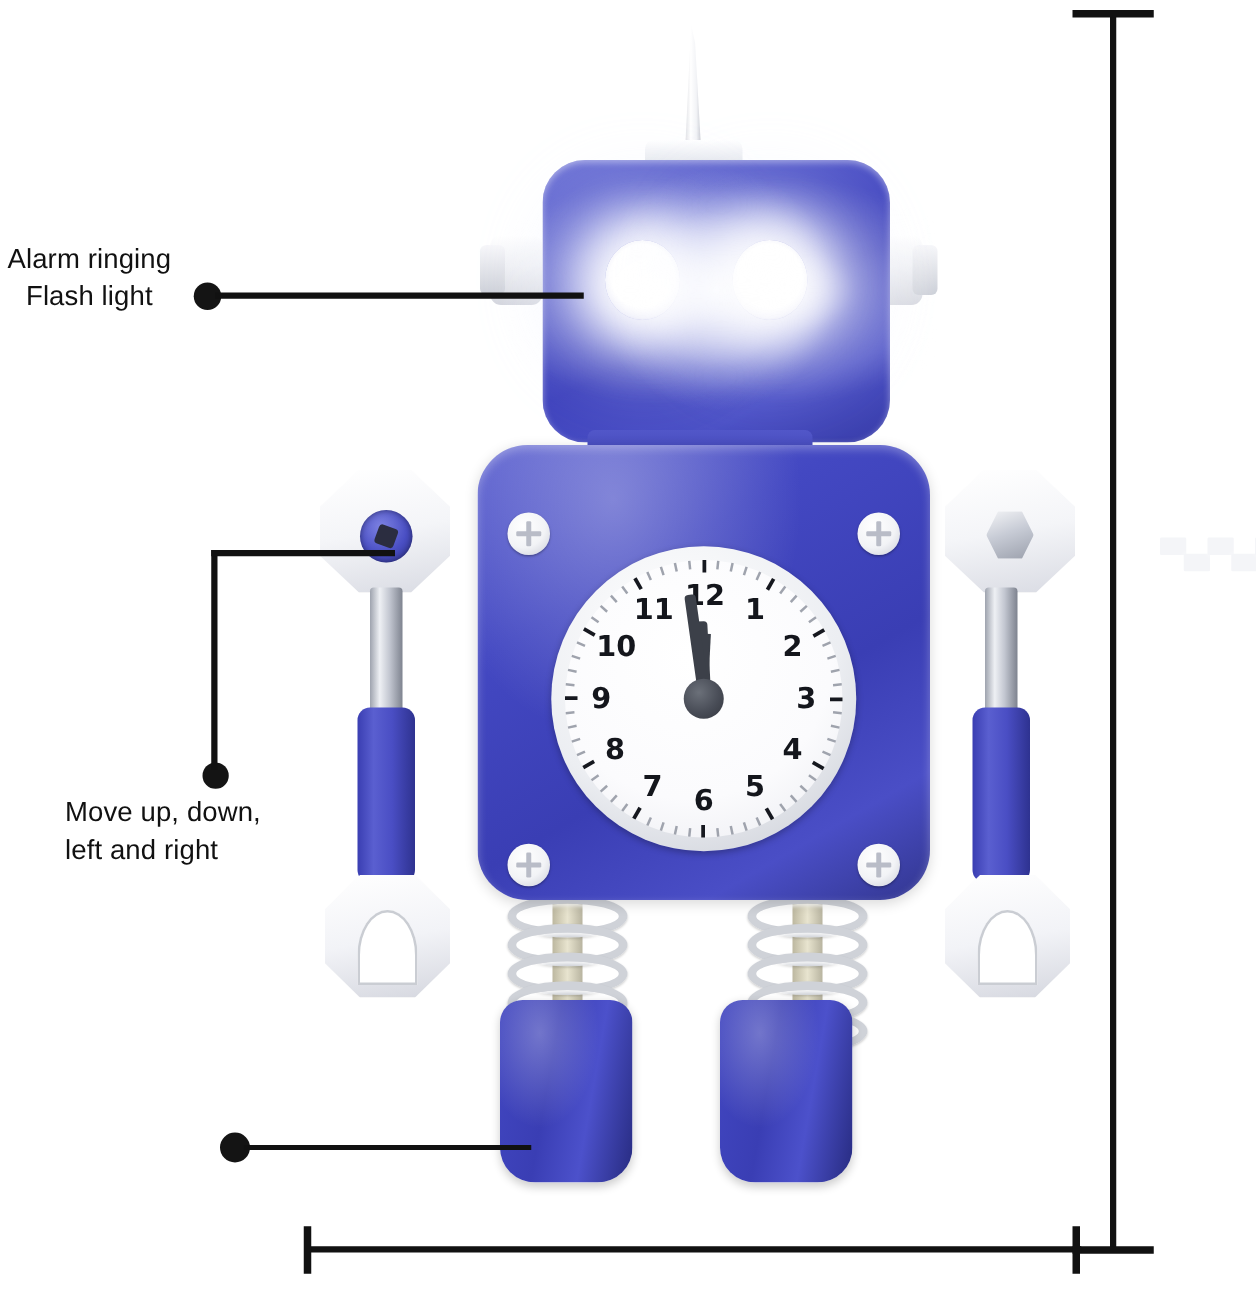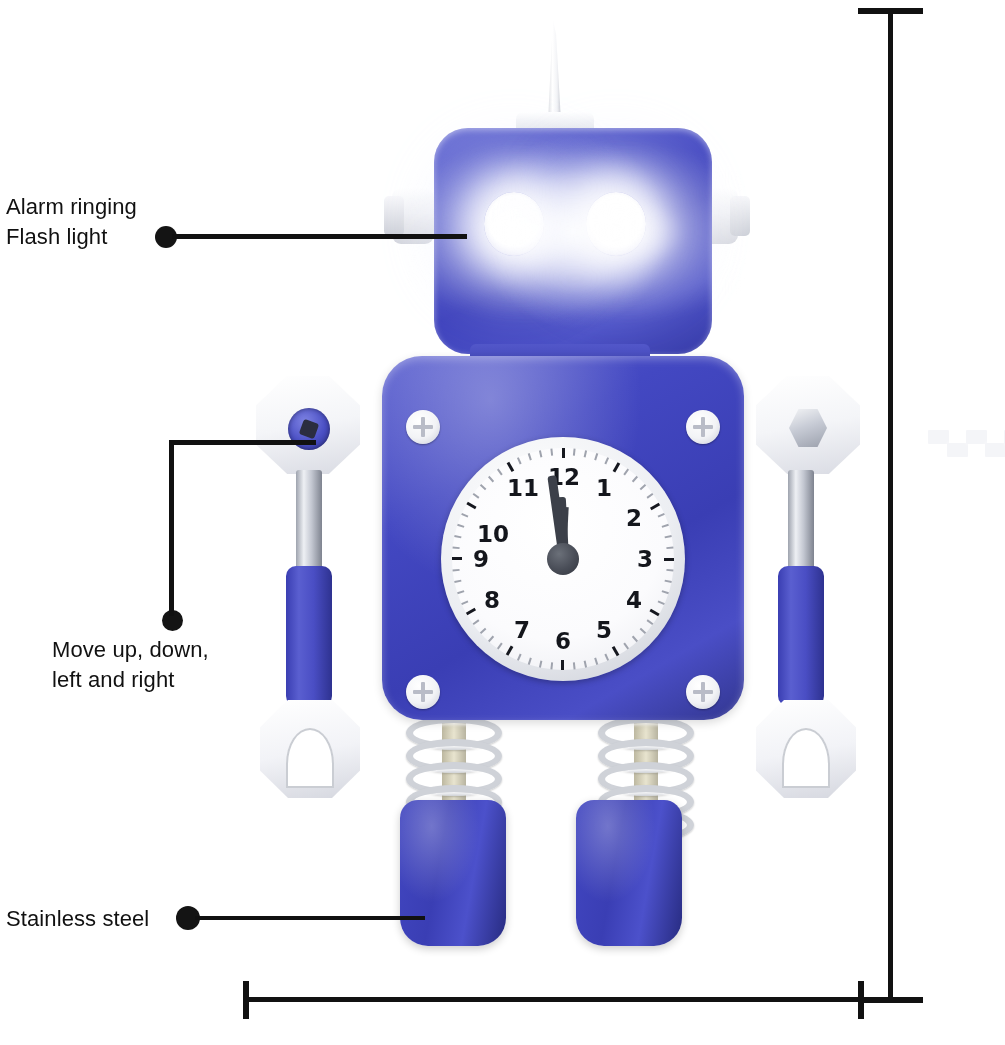--- a/index.html
+++ b/index.html
@@ -17,21 +17,21 @@
 
   
   .anno {
     position: absolute;
     font-size: 22px;
     line-height: 30px;
     color: #111;
     white-space: pre-line;
     letter-spacing: .1px;
   }
-  #anno-flash { left: 6px;  top: 192px; }
+  #anno-flash { left: 6px;  top: 192px; text-align: center; }
   #anno-move  { left: 52px; top: 635px; }
   #anno-steel { left: 6px;  top: 904px; }
   .dim-label {
     position: absolute;
     font-size: 22px; line-height: 30px; color: #111;
     white-space: pre-line;
   }
   #dim-height-label { left: 925px; top: 483px; }
   #dim-width-label  { left: 452px; top: 1008px; width: 260px; }
 
@@ -531,21 +531,21 @@
         <div class="numeral" style="left: 111px; top: 29px;">12</div>
         <div class="numeral" style="left: 152px; top: 39.9859px;">1</div>
         <div class="numeral" style="left: 182.014px; top: 70px;">2</div>
         <div class="numeral" style="left: 193px; top: 111px;">3</div>
         <div class="numeral" style="left: 182.014px; top: 152px;">4</div>
         <div class="numeral" style="left: 152px; top: 182.014px;">5</div>
         <div class="numeral" style="left: 111px; top: 193px;">6</div>
         <div class="numeral" style="left: 70px; top: 182.014px;">7</div>
         <div class="numeral" style="left: 39.9859px; top: 152px;">8</div>
         <div class="numeral" style="left: 29px; top: 111px;">9</div>
-        <div class="numeral" style="left: 39.9859px; top: 70px; margin-top: 16px;">10</div>
+        <div class="numeral" style="left: 39.9859px; top: 70px;">10</div>
         <div class="numeral" style="left: 70px; top: 39.9859px;">11</div>
       </div>
     <div id="hands">
       <div id="hand-sec" style="transform: rotate(183deg);"></div>
       <div id="hand-hour" style="transform: rotate(357deg);"></div>
       <div id="hand-min" style="transform: rotate(352deg);"></div>
       <div id="hand-pin"></div>
     </div>
 
     <div class="screw" id="screw-tl"></div>
@@ -561,21 +561,20 @@
 Flash light</div>
   <div class="dot lead" id="lead1-dot"></div>
   <div class="lead" id="lead1-line"></div>
 
   <div class="anno" id="anno-move">Move up, down,
 left and right</div>
   <div class="dot" id="lead2-dot"></div>
   <div class="lead" id="lead2-vert"></div>
   <div class="lead" id="lead2-horz"></div>
 
-  <div class="anno" id="anno-steel">Stainless steel</div>
   <div class="dot" id="lead3-dot"></div>
   <div class="lead" id="lead3-line"></div>
 
   <div class="lead" id="dimv-line"></div>
   <div class="lead" id="dimv-capt"></div>
   <div class="lead" id="dimv-capb"></div>
 
   <div class="lead" id="dimh-line"></div>
   <div class="lead" id="dimh-capl"></div>
   <div class="lead" id="dimh-capr"></div>

